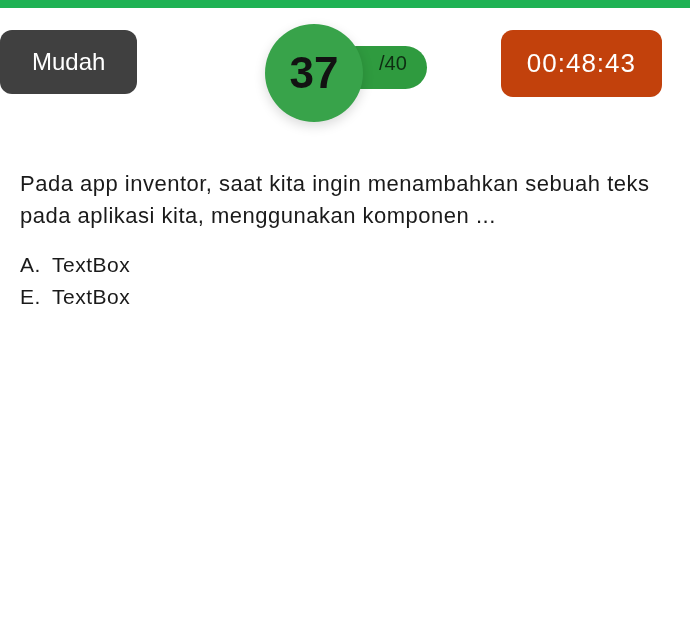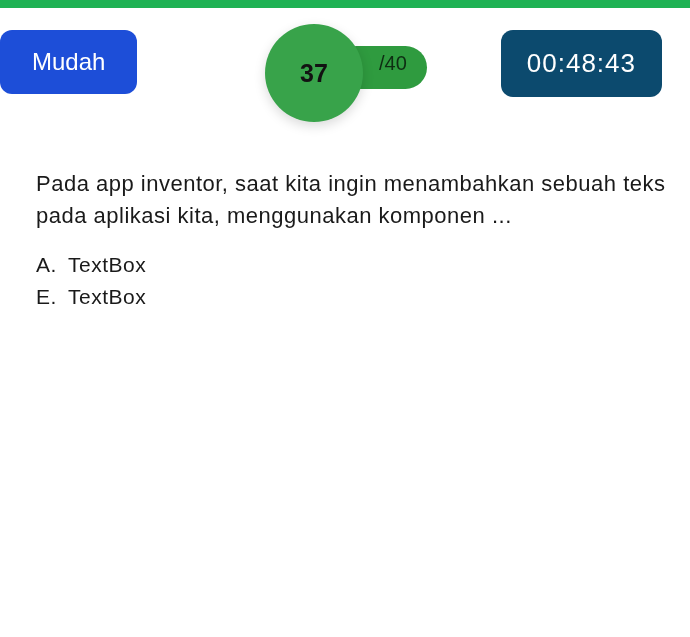--- a/index.html
+++ b/index.html
@@ -21,21 +21,21 @@
     }
     .header {
       position: relative;
       width: 100%;
       height: 110px;
     }
     .difficulty-badge {
       position: absolute;
       left: 0;
       top: 22px;
-      background: #1d4ed8;
+      background: #404040;
       color: #ffffff;
       font-size: 24px;
       padding: 18px 32px;
       border-radius: 12px;
       font-weight: 400;
     }
     .progress-wrap {
       position: absolute;
       left: 50%;
       top: 16px;
@@ -59,37 +59,37 @@
       left: 0;
       top: 0;
       width: 98px;
       height: 98px;
       background: #38a34a;
       border-radius: 50%;
       display: flex;
       align-items: center;
       justify-content: center;
       color: #121212;
-      font-size: 25px;
+      font-size: 44px;
       font-weight: 700;
       box-shadow: 0 4px 12px rgba(0,0,0,0.15);
     }
     .timer-badge {
       position: absolute;
       right: 28px;
       top: 22px;
-      background: #0c4a6e;
+      background: #c2410c;
       color: #ffffff;
       font-size: 26px;
       padding: 18px 26px;
       border-radius: 12px;
       letter-spacing: 1px;
     }
     .question-area {
-      padding: 50px 20px 20px 36px;
+      padding: 50px 20px 20px 20px;
     }
     .question-text {
       font-size: 22px;
       color: #1a1a1a;
       line-height: 1.45;
       margin-bottom: 18px;
       letter-spacing: 0.5px;
     }
     .options {
       font-size: 21px;

